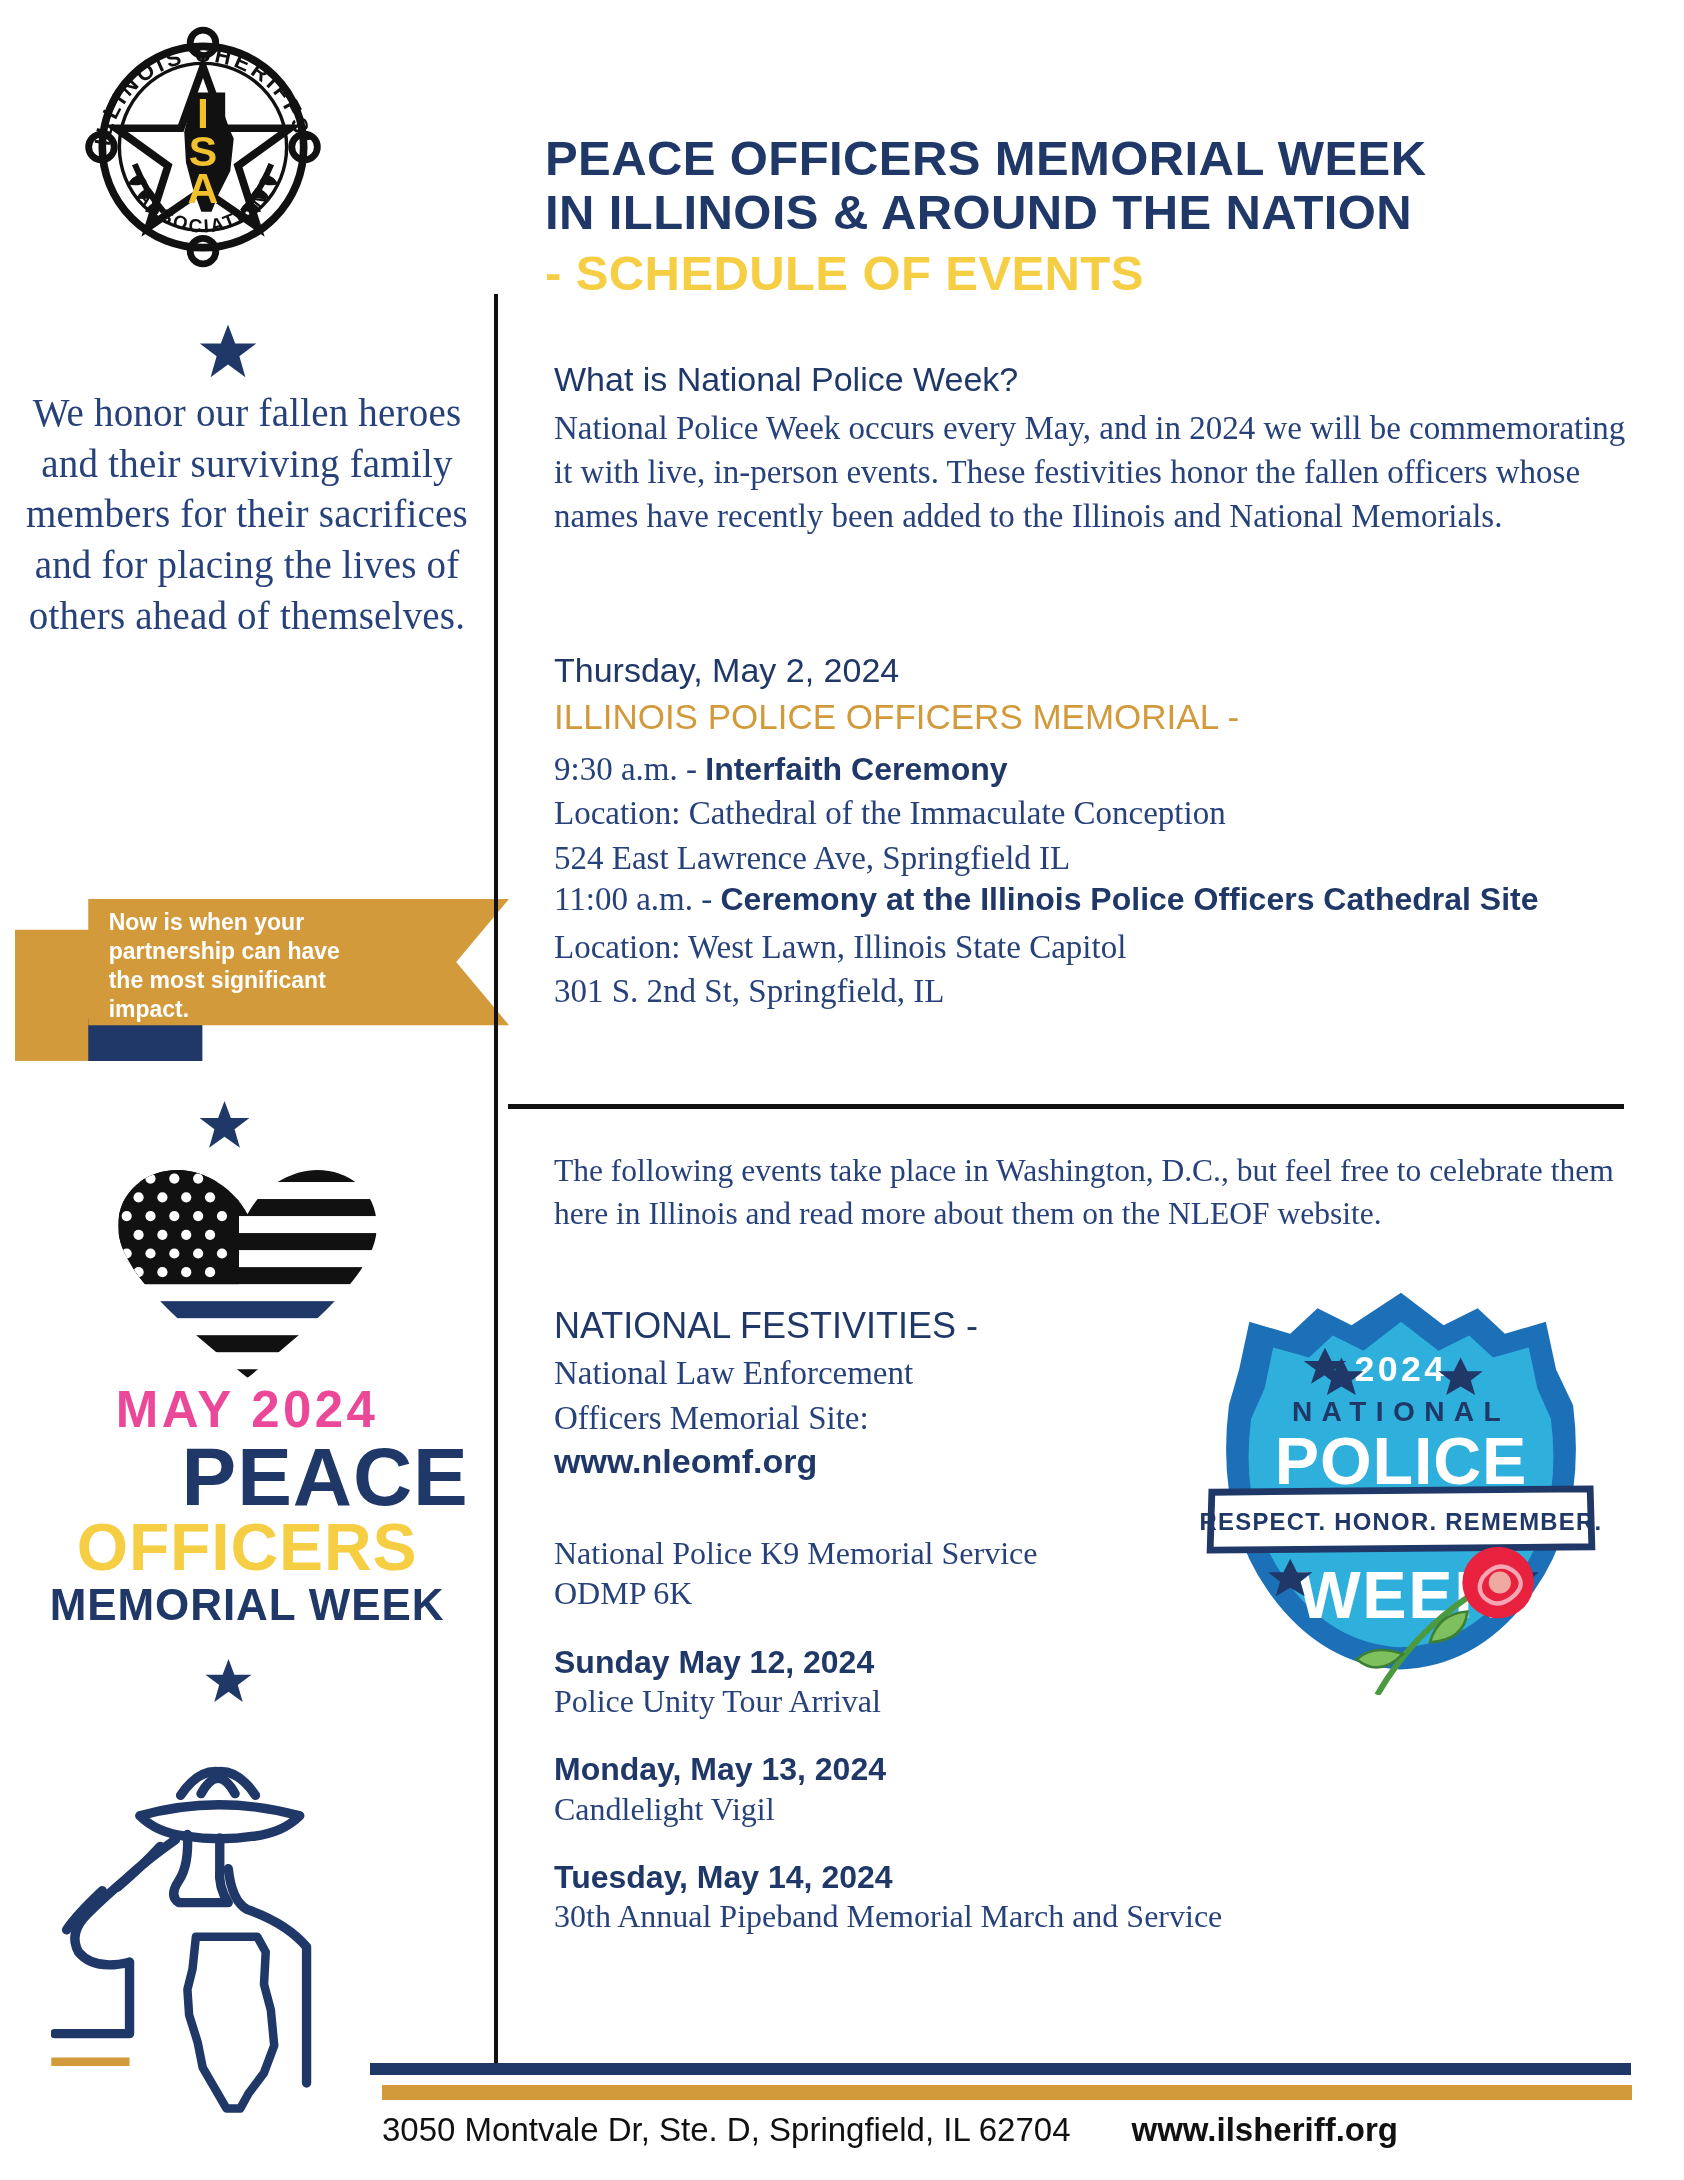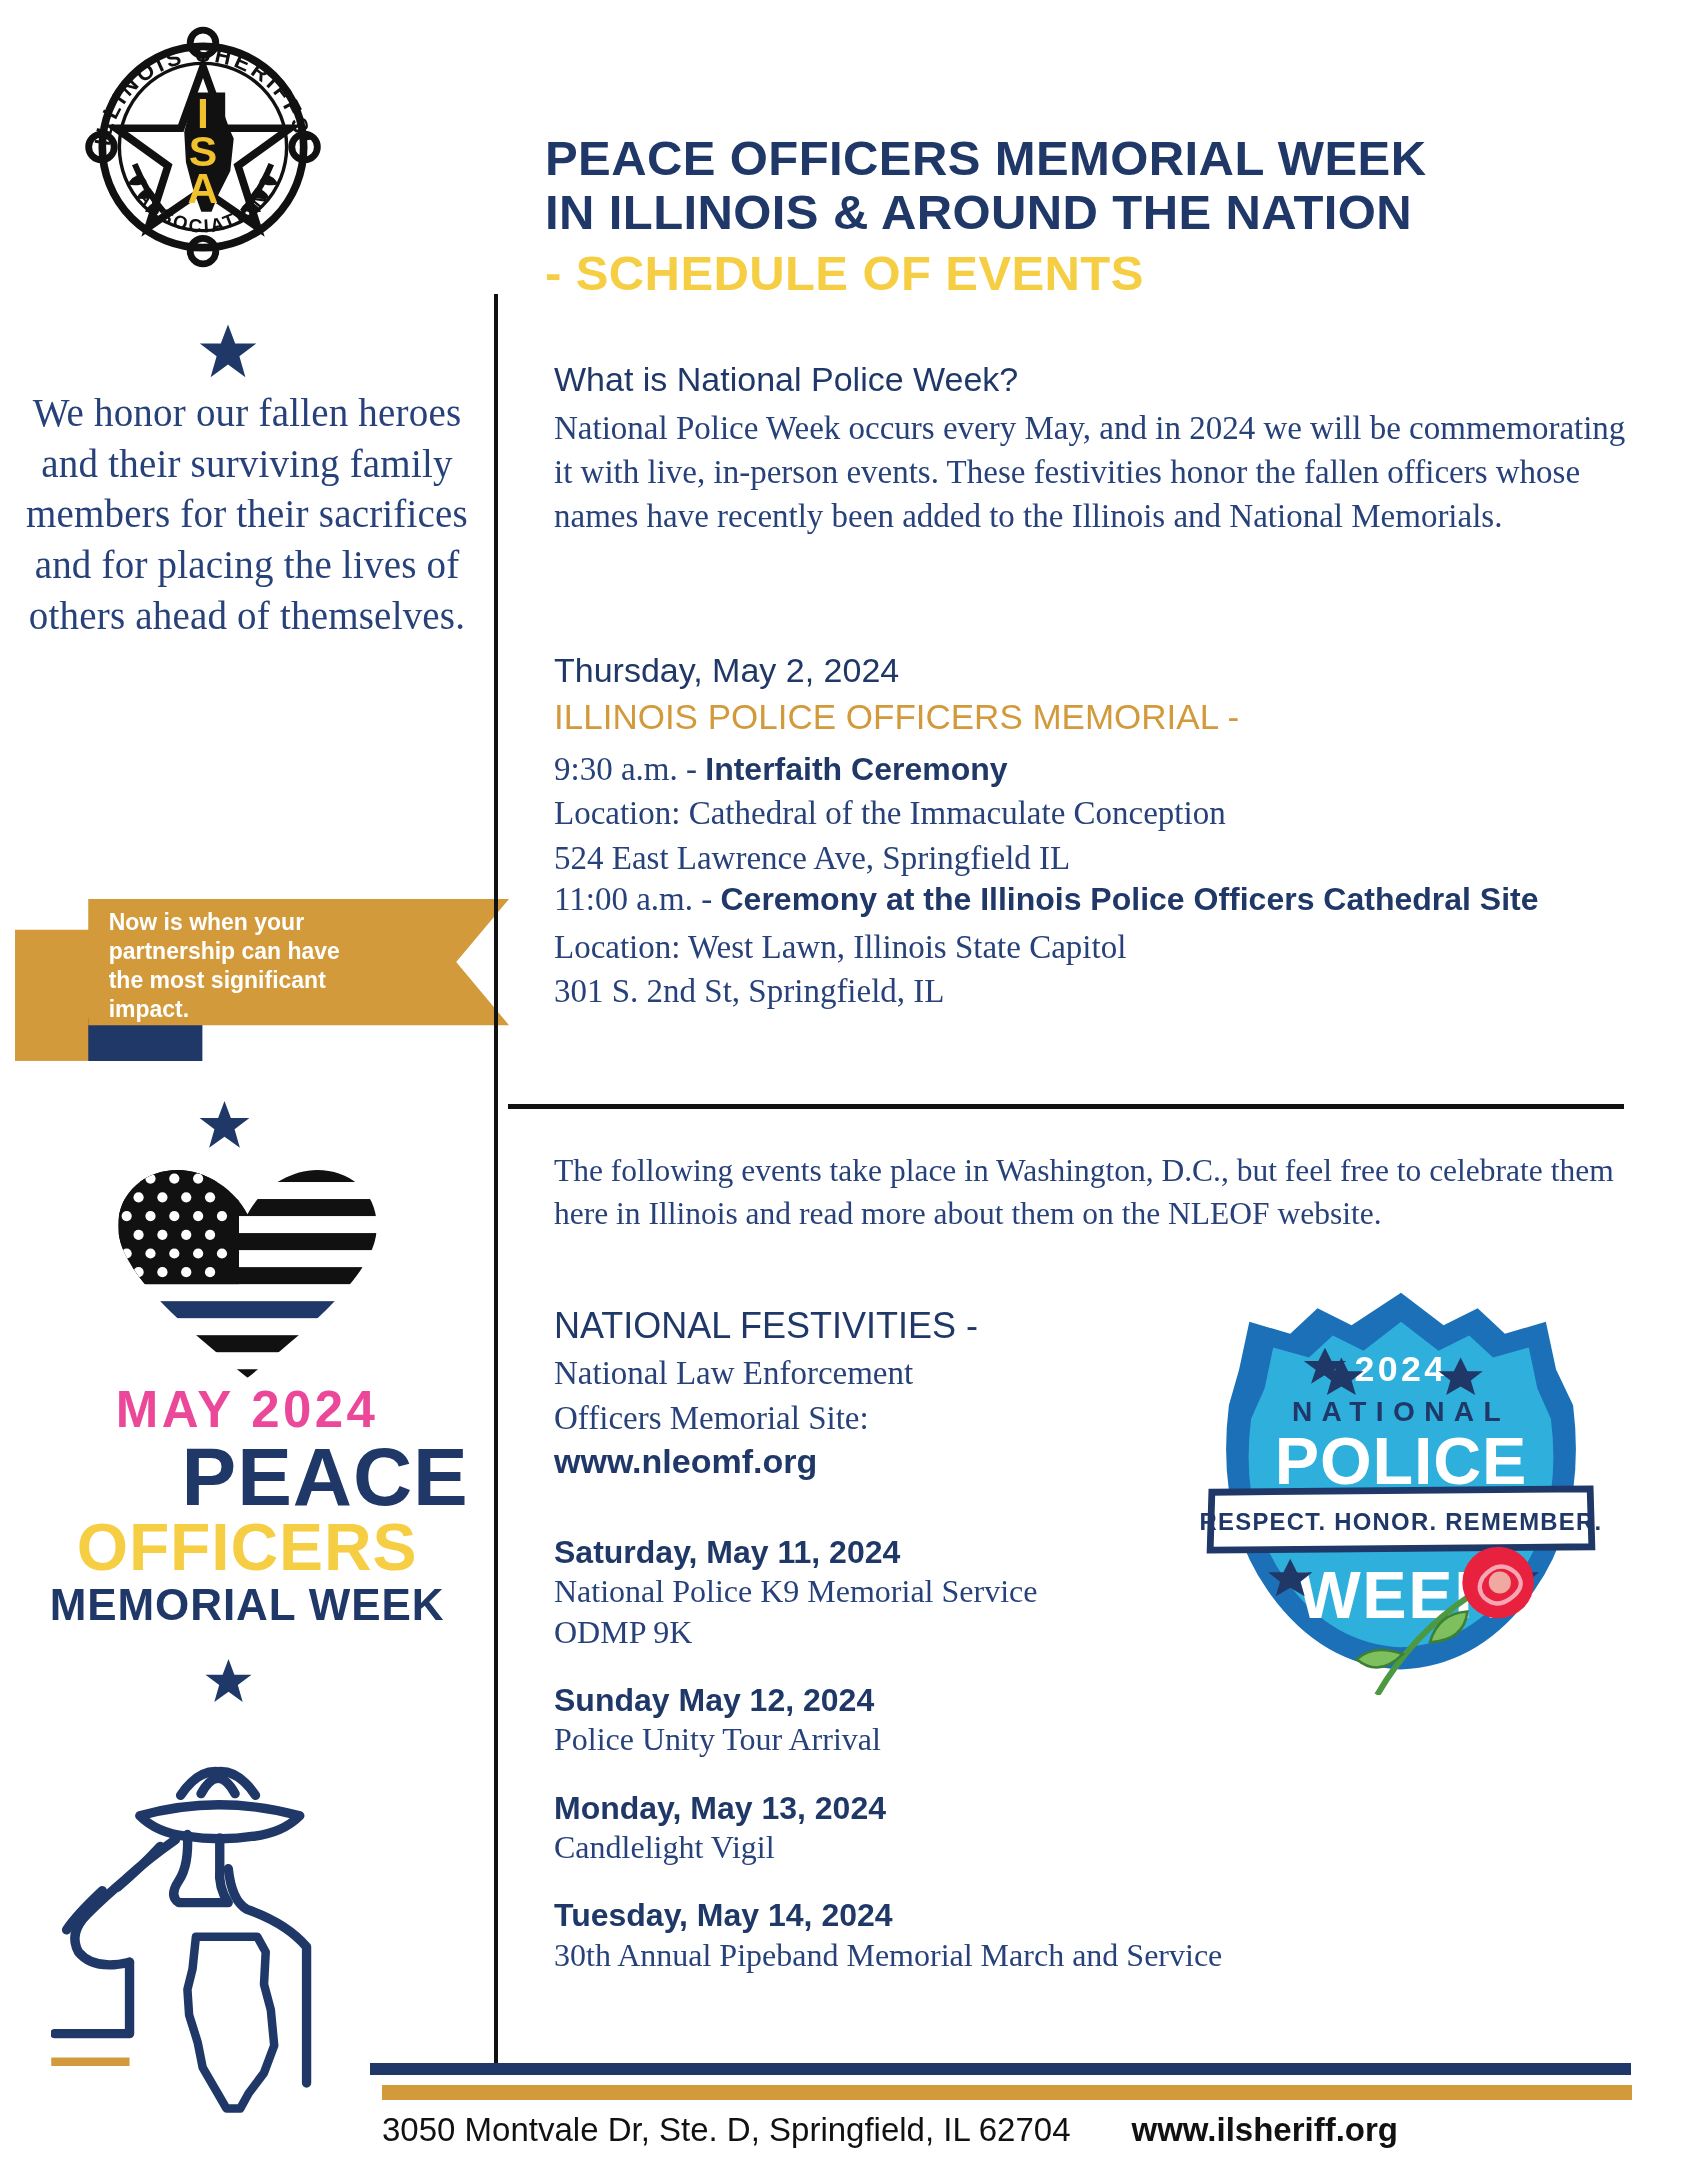--- a/index.html
+++ b/index.html
@@ -324,23 +324,22 @@
     <div class="body-ser">Officers Memorial Site:</div>
     <div id="nlurl">www.nleomf.org</div>
   </div>
 
   <div class="abs" id="dcnote">
     <div class="body-ser" style="font-size:31.5px;line-height:1.36;">The following events take place in Washington, D.C., but feel free to celebrate them here in Illinois and read more about them on the NLEOF website.</div>
   </div>
 
   <div class="abs" id="natlist">
     <div class="ev" style="margin-top:0;">
-      <div class="d">Saturday, May 11, 2024</div>
       <div class="n">National  Police K9 Memorial Service</div>
-      <div class="n">ODMP 9K</div>
+      <div class="n">ODMP 6K</div>
     </div>
     <div class="ev">
       <div class="d">Sunday May 12, 2024</div>
       <div class="n">Police Unity Tour Arrival</div>
     </div>
     <div class="ev">
       <div class="d">Monday, May 13, 2024</div>
       <div class="n">Candlelight Vigil</div>
     </div>
     <div class="ev">

